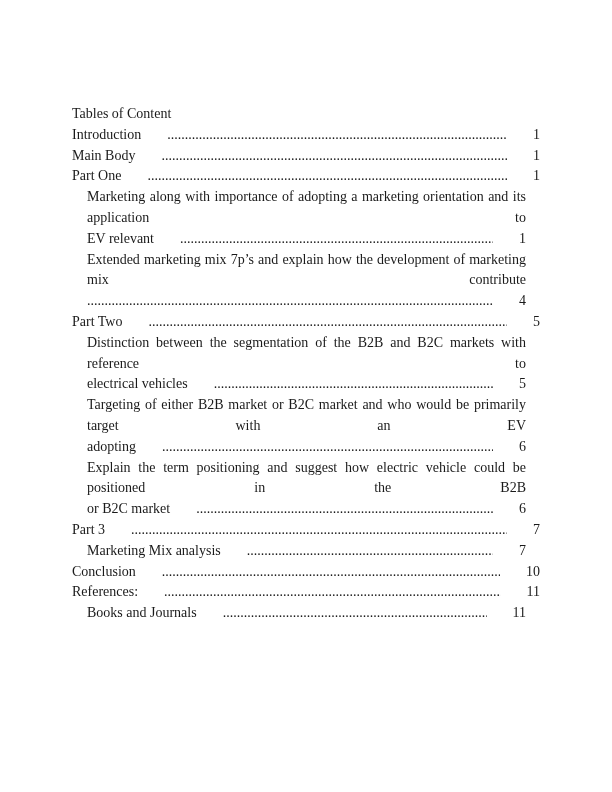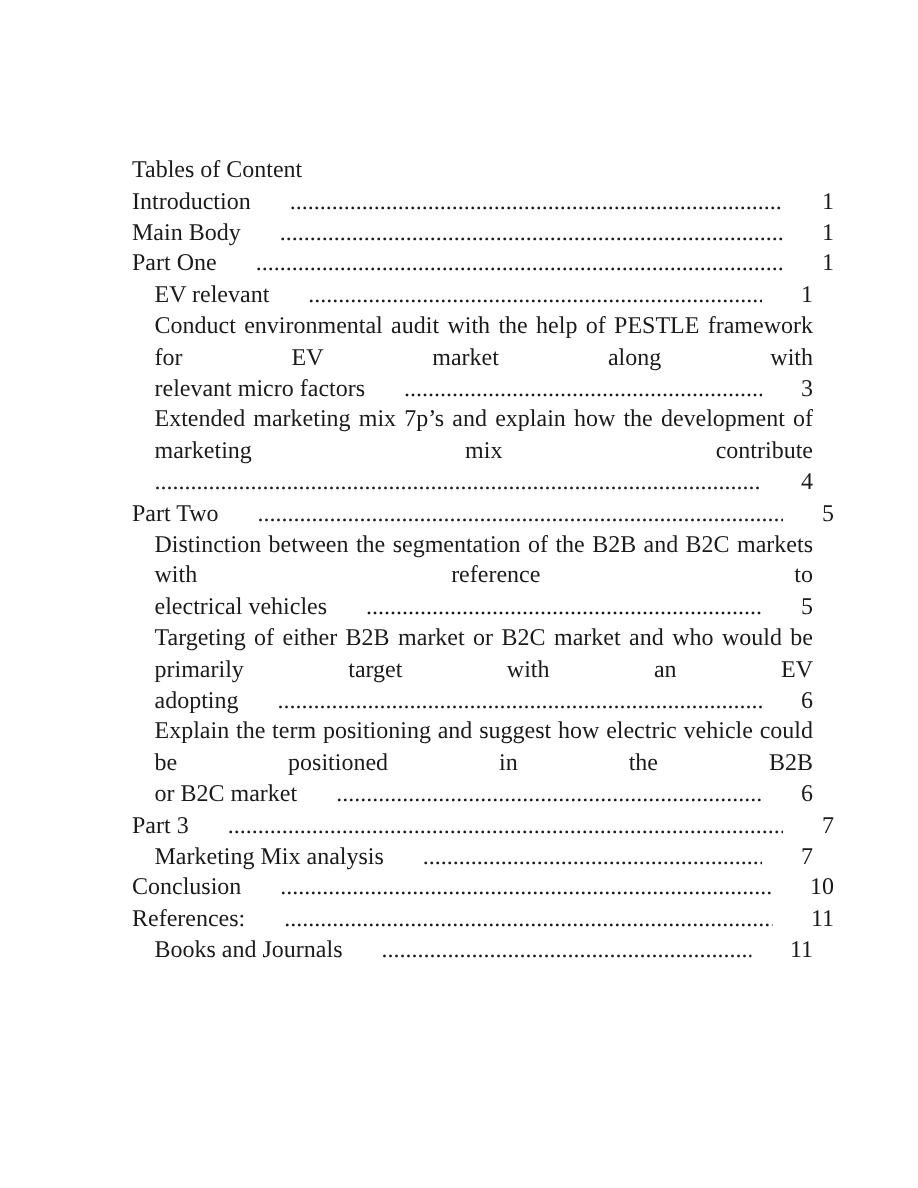--- a/index.html
+++ b/index.html
@@ -1,19 +1,19 @@
 <!DOCTYPE html>
 <html><head>
   <meta charset="utf-8">
   <style>
     html, body { margin: 0; padding: 0; background: #ffffff; }
     body { width: 612px; height: 792px; position: relative; overflow: hidden; }
     .page {
-      position: absolute; left: 88px; top: 104px; width: 468px;
-      font-family: "Liberation Serif", serif; font-size: 16px; color: #1a1a1a;
+      position: absolute; left: 72px; top: 104px; width: 468px;
+      font-family: "Liberation Serif", serif; font-size: 14px; color: #1a1a1a;
       line-height: 20.8px;
     }
     .toc-title { height: 20.8px; }
     .entry { position: relative; }
     .entry.l2 { margin-left: 15px; margin-right: 14px; }
     .line-justify { text-align: justify; text-align-last: justify; display: block; }
     .leader-line { display: flex; align-items: baseline; white-space: nowrap; overflow: hidden; gap: 26px; }
     .leader-line .txt { flex: 0 0 auto; }
     .leader-line .dots { flex: 1 1 auto; overflow: hidden; white-space: nowrap; }
     .leader-line .dots::after {
@@ -45,35 +45,28 @@
 
   <div class="entry l1">
     <div class="leader-line">
         <span class="txt">Part One</span>
         <span class="dots"></span>
         <span class="pg">1</span>
       </div>
   </div>
 
   <div class="entry l2">
+    <span class="line-justify">Marketing along with importance of adopting a marketing orientation and its application to</span>
     <div class="leader-line">
         <span class="txt">EV relevant</span>
         <span class="dots"></span>
         <span class="pg">1</span>
       </div>
   </div>
 
-  <div class="entry l2">
-    <span class="line-justify">Conduct environmental audit with the help of PESTLE framework for EV market along with</span>
-    <div class="leader-line">
-        <span class="txt">relevant micro factors</span>
-        <span class="dots"></span>
-        <span class="pg">3</span>
-      </div>
-  </div>
 
   <div class="entry l2">
     <span class="line-justify">Extended marketing mix 7p’s and explain how the development of marketing mix contribute</span>
     <div class="leader-line">
         <span class="dots"></span>
         <span class="pg">4</span>
       </div>
   </div>
 
   <div class="entry l1">

